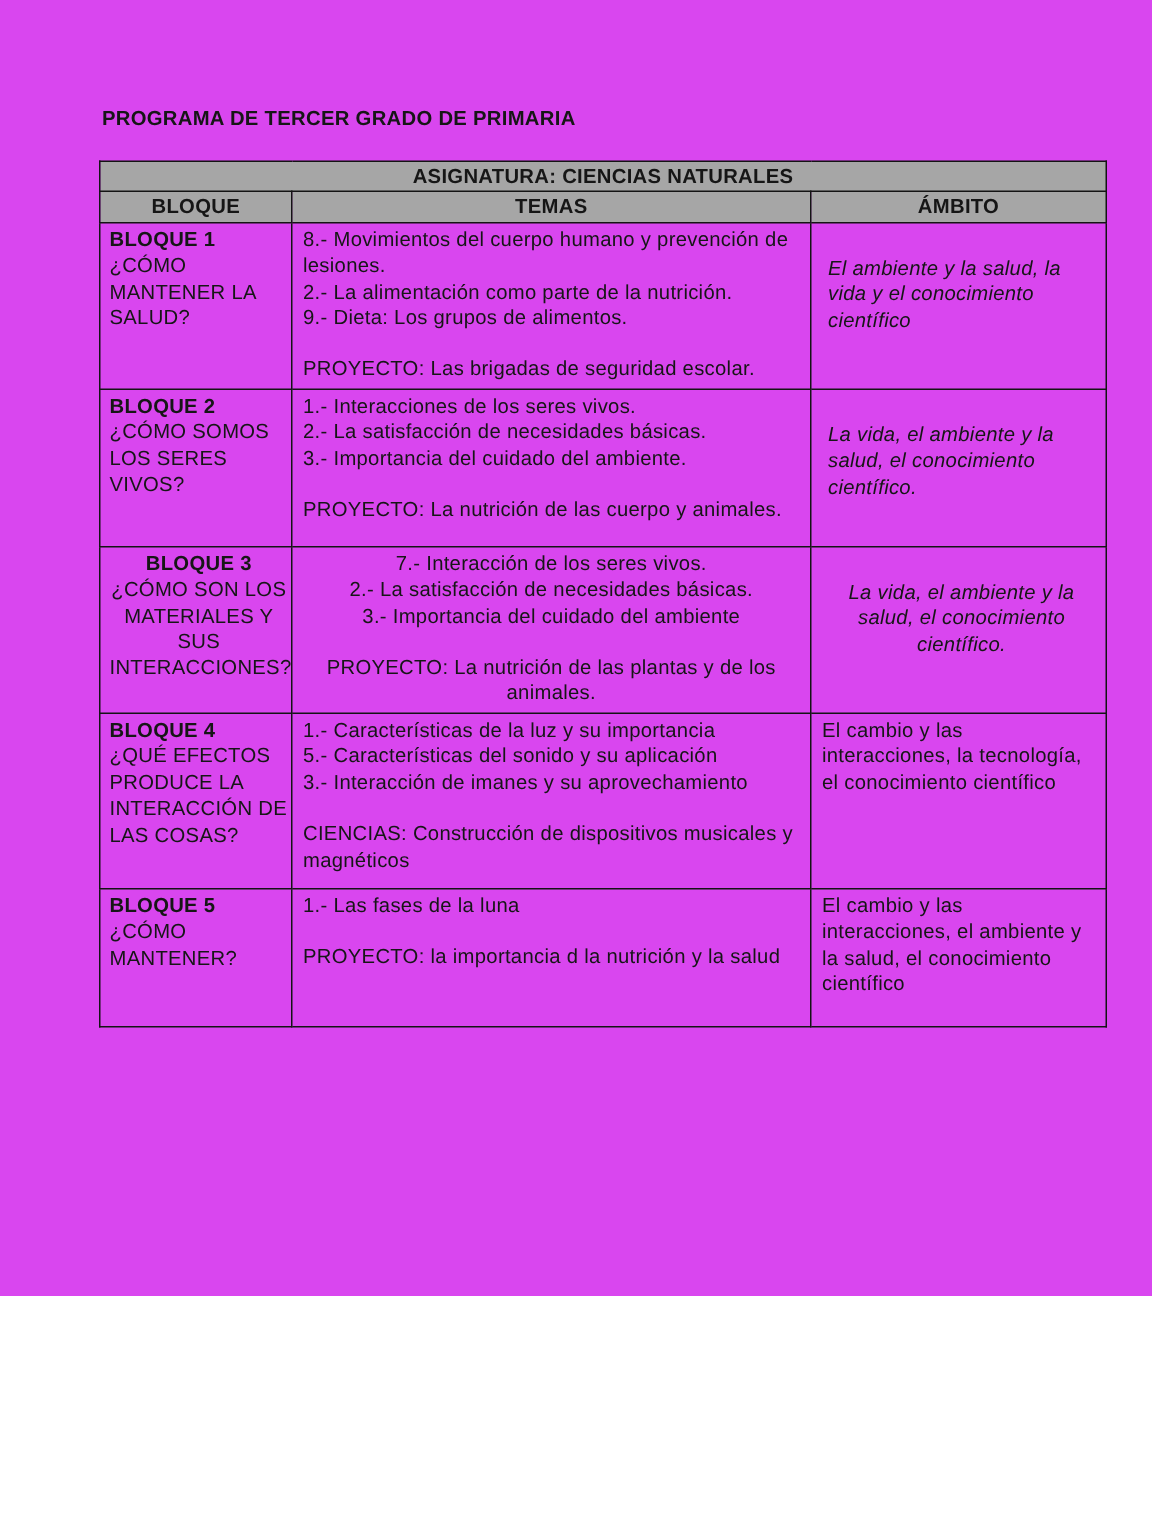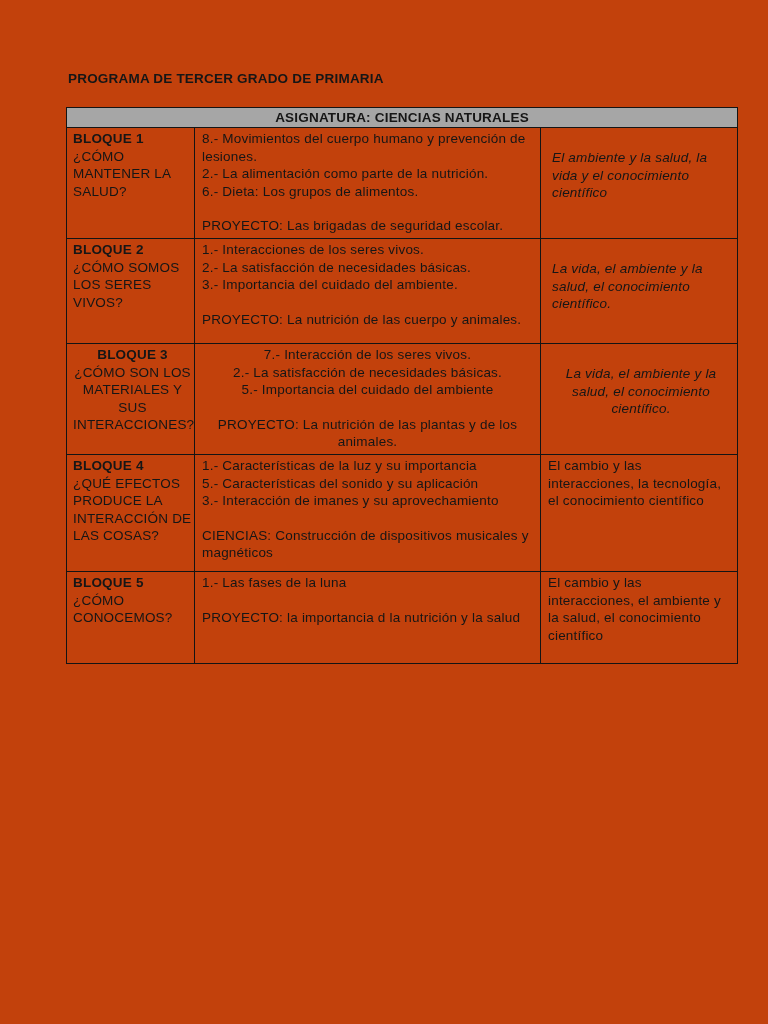--- a/index.html
+++ b/index.html
@@ -4,22 +4,22 @@
 <style>
   html, body { margin: 0; padding: 0; }
   body {
     width: 768px; height: 1024px;
     background: #ffffff;
     font-family: "Liberation Sans", sans-serif;
     color: #161616;
   }
   .page {
     position: relative;
-    width: 768px; height: 1024px;
-    background: #c2410c;
+    width: 768px; height: 864px;
+    background: #d946ef;
     overflow: hidden;
   }
   .doc-title {
     position: absolute;
     left: 68px; top: 71px;
     font-size: 13.5px;
     font-weight: bold;
     letter-spacing: 0.2px;
   }
   table.curriculum {
@@ -69,32 +69,37 @@
   <table class="curriculum">
     <colgroup>
       <col class="c-bloque">
         <col class="c-temas">
         <col class="c-ambito">
     </colgroup>
     <thead>
       <tr class="hdr-row-1">
         <th class="hdr" colspan="3" style="background: rgb(166, 166, 166);">ASIGNATURA: CIENCIAS NATURALES</th>
       </tr>
+      <tr class="hdr-row-2">
+        <th class="hdr" style="background: rgb(166, 166, 166);">BLOQUE</th>
+        <th class="hdr" style="background: rgb(166, 166, 166);">TEMAS</th>
+        <th class="hdr" style="background: rgb(166, 166, 166);">ÁMBITO</th>
+      </tr>
     </thead>
     <tbody>
 
       <tr class="row-1">
         <td class="bloque-cell">
           <div class="bloque-number">BLOQUE 1</div>
           <div>¿CÓMO MANTENER LA SALUD?</div>
         </td>
         <td class="temas-cell">
           <div>8.- Movimientos del cuerpo humano y prevención de lesiones.</div>
           <div>2.- La alimentación como parte de la nutrición.</div>
-          <div>6.- Dieta: Los grupos de alimentos.</div>
+          <div>9.- Dieta: Los grupos de alimentos.</div>
           <div class="blank-line"></div>
           <div>PROYECTO: Las brigadas de seguridad escolar.</div>
         </td>
         <td class="ambito-cell offset it">
           <div>El ambiente y la salud, la vida y el conocimiento científico</div>
         </td>
       </tr>
 
       <tr class="row-2">
         <td class="bloque-cell">
@@ -114,21 +119,21 @@
       </tr>
 
       <tr class="row-3">
         <td class="bloque-cell">
           <div class="bloque-number">BLOQUE 3</div>
           <div>¿CÓMO SON LOS MATERIALES Y SUS INTERACCIONES?</div>
         </td>
         <td class="temas-cell">
           <div>7.- Interacción de los seres vivos.</div>
           <div>2.- La satisfacción de necesidades básicas.</div>
-          <div>5.- Importancia del cuidado del ambiente</div>
+          <div>3.- Importancia del cuidado del ambiente</div>
           <div class="blank-line"></div>
           <div>PROYECTO: La nutrición de las plantas y de los animales.</div>
         </td>
         <td class="ambito-cell offset it">
           <div>La vida, el ambiente y la salud, el conocimiento científico.</div>
         </td>
       </tr>
 
       <tr class="row-4">
         <td class="bloque-cell">
@@ -143,21 +148,21 @@
           <div>CIENCIAS: Construcción de dispositivos musicales y magnéticos</div>
         </td>
         <td class="ambito-cell">
           <div>El cambio y las interacciones, la tecnología, el conocimiento científico</div>
         </td>
       </tr>
 
       <tr class="row-5">
         <td class="bloque-cell">
           <div class="bloque-number">BLOQUE 5</div>
-          <div>¿CÓMO CONOCEMOS?</div>
+          <div>¿CÓMO MANTENER?</div>
         </td>
         <td class="temas-cell">
           <div>1.- Las fases de la luna</div>
           <div class="blank-line"></div>
           <div>PROYECTO: la importancia d la nutrición y la salud</div>
         </td>
         <td class="ambito-cell">
           <div>El cambio y las interacciones, el ambiente y la salud, el conocimiento científico</div>
         </td>
       </tr>

